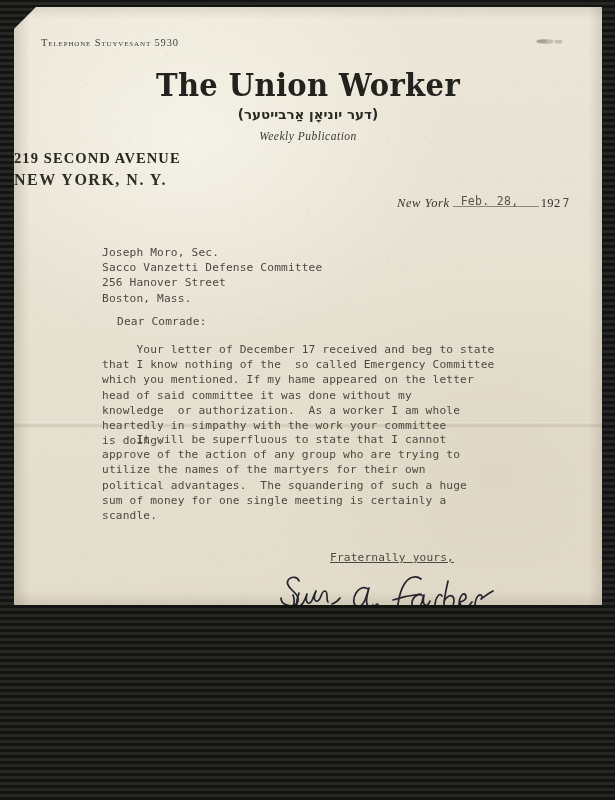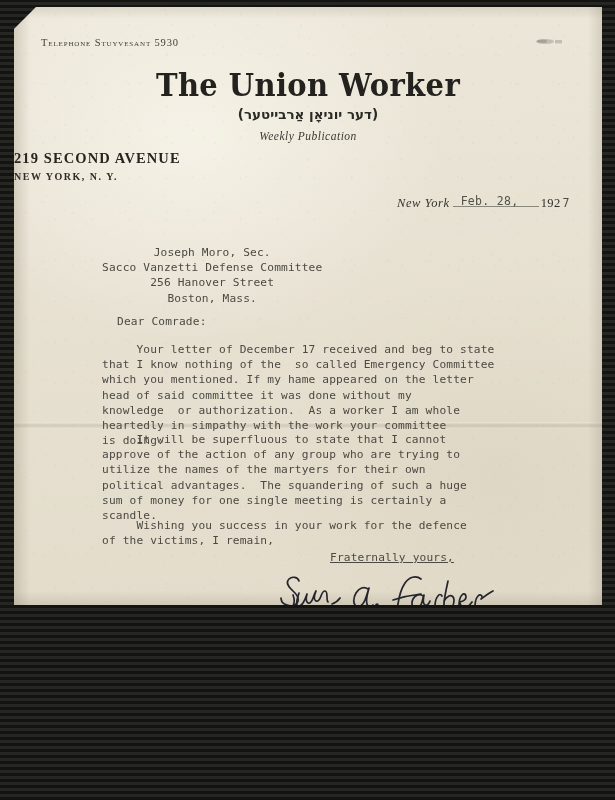--- a/index.html
+++ b/index.html
@@ -158,21 +158,21 @@
   .addr-street {
     font-family: "Liberation Serif", serif;
     font-size: 14.5px;
     font-weight: 700;
     letter-spacing: 1.1px;
     color: #26251f;
   }
   .addr-city {
     margin-top: 4px;
     font-family: "Liberation Serif", serif;
-    font-size: 10px;
+    font-size: 16px;
     font-weight: 700;
     letter-spacing: 1.5px;
     color: #2d2c26;
   }
 
   
   .dateline {
     position: absolute;
     left: 383px;
     top: 186px;
@@ -234,21 +234,20 @@
     font-size: 11.2px;
     line-height: 15.2px;
     color: #4b4942;
     white-space: pre;
     letter-spacing: 0.15px;
   }
   .recipient {
     position: absolute;
     left: 88px;
     top: 238px;
-    text-align: center;
   }
   .salutation {
     position: absolute;
     left: 103px;
     top: 307px;
   }
   .para-1 { position: absolute; left: 88px; top: 335px; }
   .para-2 { position: absolute; left: 88px; top: 425px; }
   .para-3 { position: absolute; left: 88px; top: 511px; }
 
@@ -317,22 +316,20 @@
 head of said committee it was done without my
 knowledge  or authorization.  As a worker I am whole
 heartedly in simpathy with the work your committee
 is doing.</div>
       <div class="typed para-2">     It will be superfluous to state that I cannot
 approve of the action of any group who are trying to
 utilize the names of the martyers for their own
 political advantages.  The squandering of such a huge
 sum of money for one single meeting is certainly a
 scandle.</div>
-      <div class="typed para-3">     Wishing you success in your work for the defence
-of the victims, I remain,</div>
 
       <div class="typed closing">Fraternally yours,</div>
 
       <div class="signature">
         <svg viewBox="0 0 230 58" fill="none" stroke="#23242c" stroke-width="1.7" stroke-linecap="round" stroke-linejoin="round">
 
           <path d="M30 14c-1-4-7-5-10-2-3 3-1 7 2 10 4 4 8 7 7 12-1 4-6 6-11 4-4-1-6-4-6-7"></path>
 
           <path d="M24 28c2 5 1 9 0 11"></path>
           <path d="M30 26c-2 6-3 10-2 12 1 2 4 1 6-2 2-3 3-6 4-9-1 4-1 8 1 9 2 1 4-2 5-5 1-3 2-5 3-7-2 5-2 9 0 10 2 1 4-2 5-5 1-3 2-5 4-5 2 0 2 3 2 6 0 2 0 4 1 5"></path>

